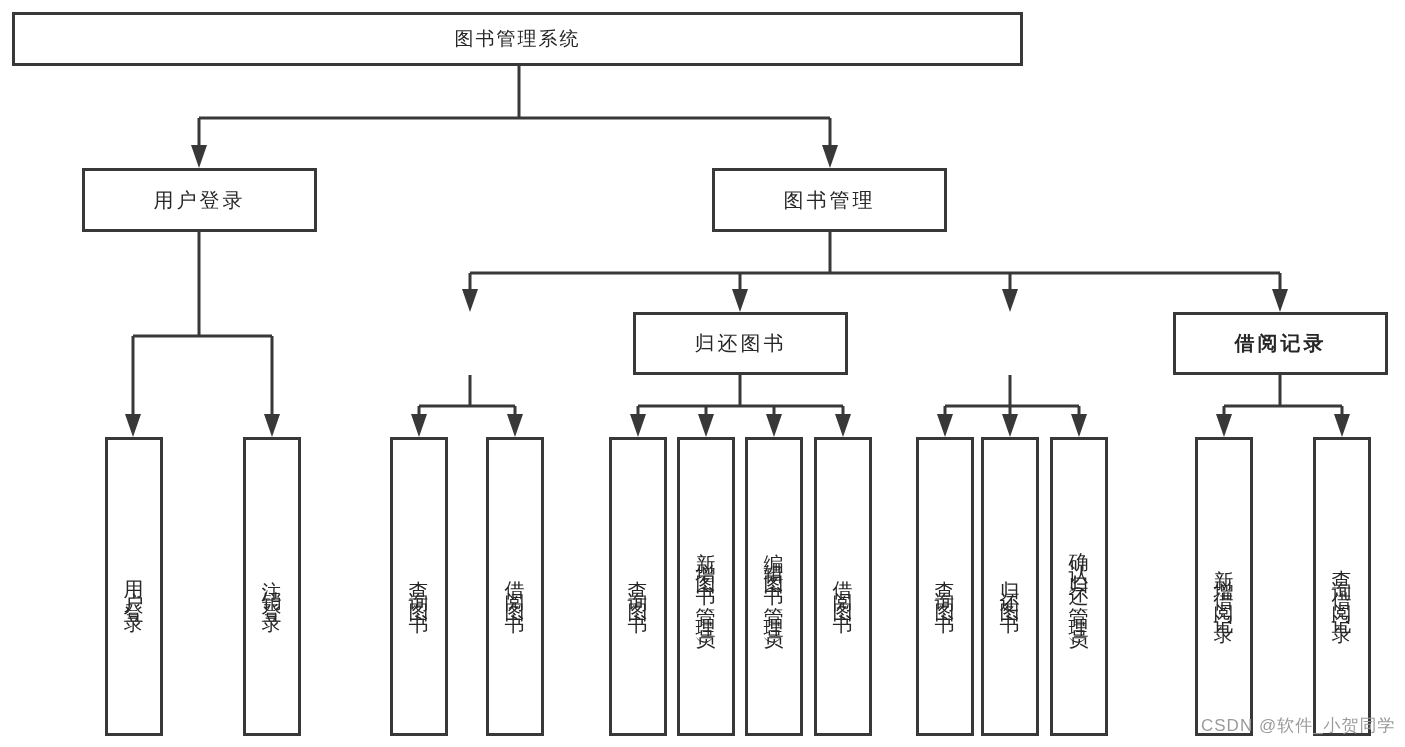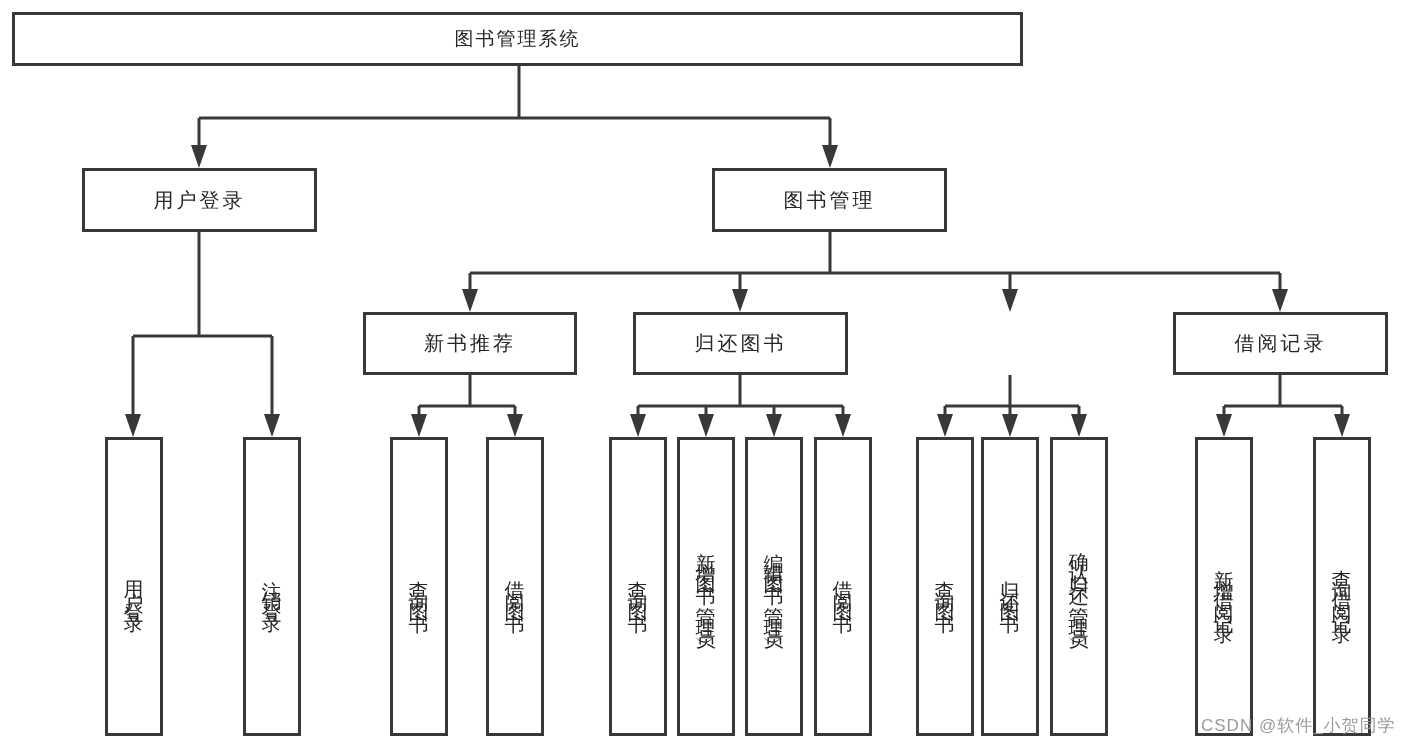--- a/index.html
+++ b/index.html
@@ -77,23 +77,22 @@
       M937 414 L953 414 L945 437 Z  M1002 414 L1018 414 L1010 437 Z
       M1071 414 L1087 414 L1079 437 Z
       M1216 414 L1232 414 L1224 437 Z  M1334 414 L1350 414 L1342 437 Z"></path>
   </svg>
 
   <div class="hbox root" style="left:12px;top:12px;width:1011px;height:54px;">图书管理系统</div>
 
   <div class="hbox" style="left:82px;top:168px;width:235px;height:64px;">用户登录</div>
   <div class="hbox" style="left:712px;top:168px;width:235px;height:64px;">图书管理</div>
 
-  <div class="hbox" style="left:363px;top:312px;width:214px;height:63px;">新书推荐</div>
   <div class="hbox" style="left:633px;top:312px;width:215px;height:63px;">归还图书</div>
-  <div class="hbox" style="left:1173px;top:312px;width:215px;height:63px;">借阅记录</div>
+  <div class="hbox" style="left:1173px;top:312px;width:215px;height:63px;font-weight:bold;">借阅记录</div>
 
   <div class="vbox" style="left:105px;">用户登录</div>
   <div class="vbox" style="left:243px;">注销登录</div>
 
   <div class="vbox" style="left:390px;">查询图书</div>
   <div class="vbox" style="left:486px;">借阅图书</div>
 
   <div class="vbox" style="left:609px;">查询图书</div>
   <div class="vbox" style="left:677px;">新增图书（管理员）</div>
   <div class="vbox" style="left:745px;">编辑图书（管理员）</div>

